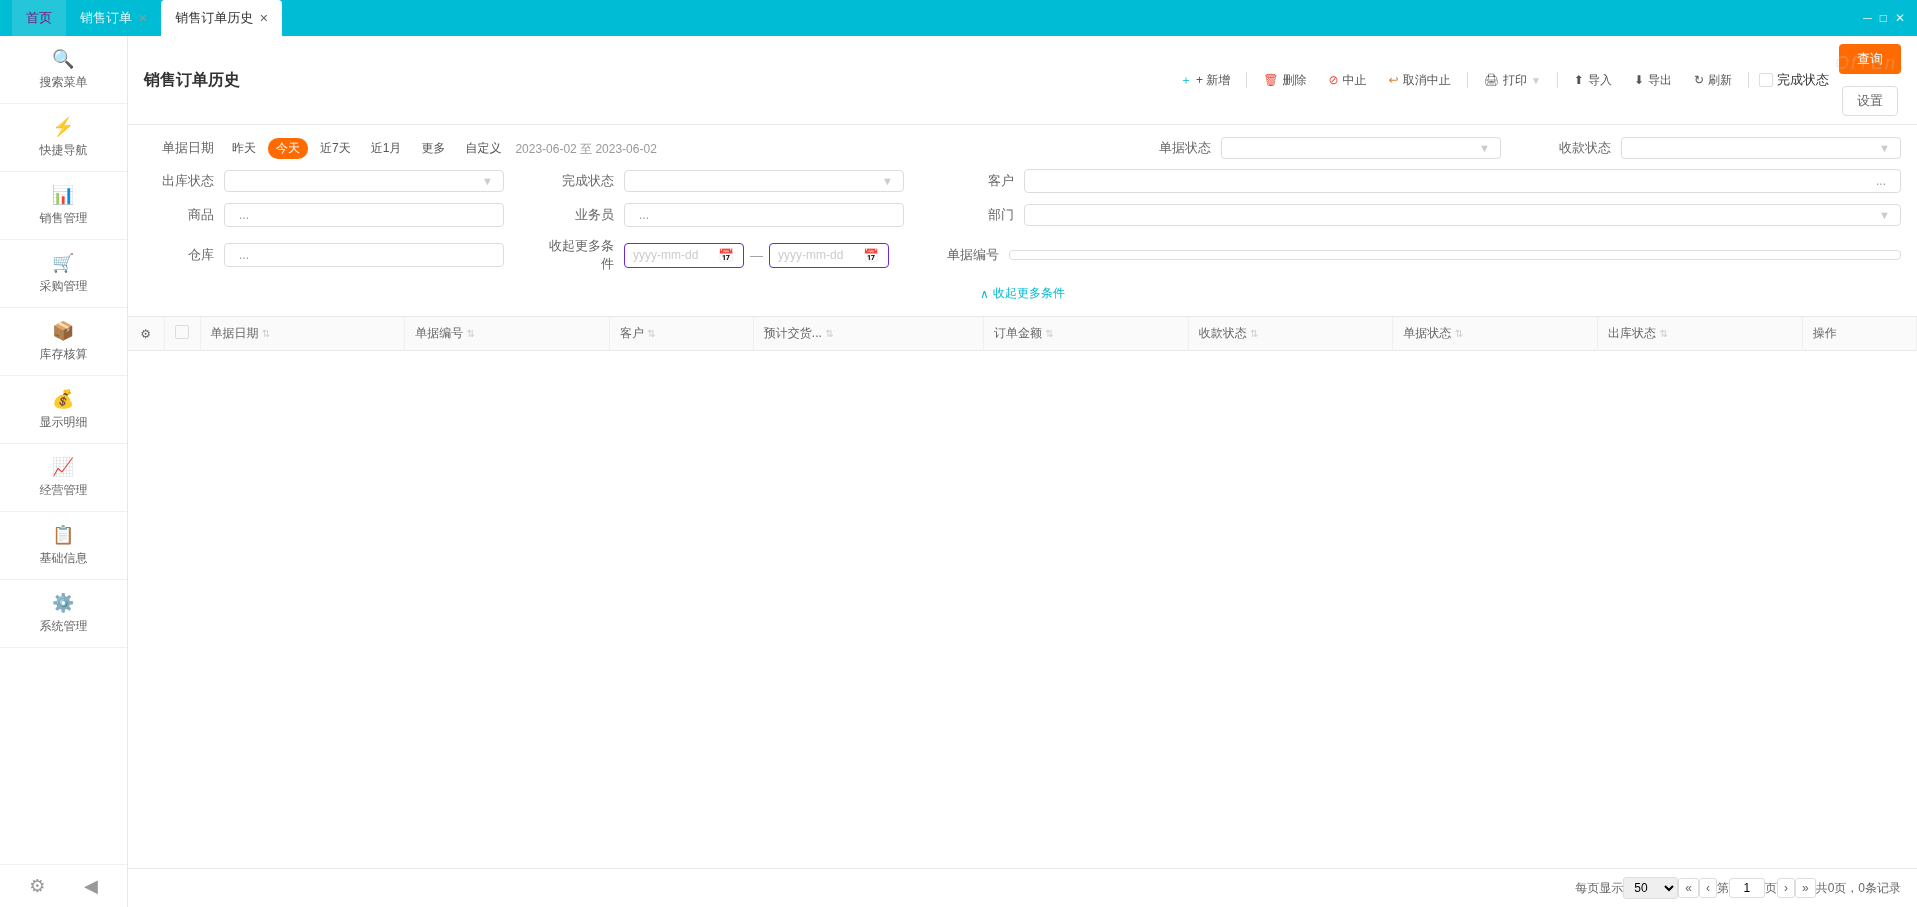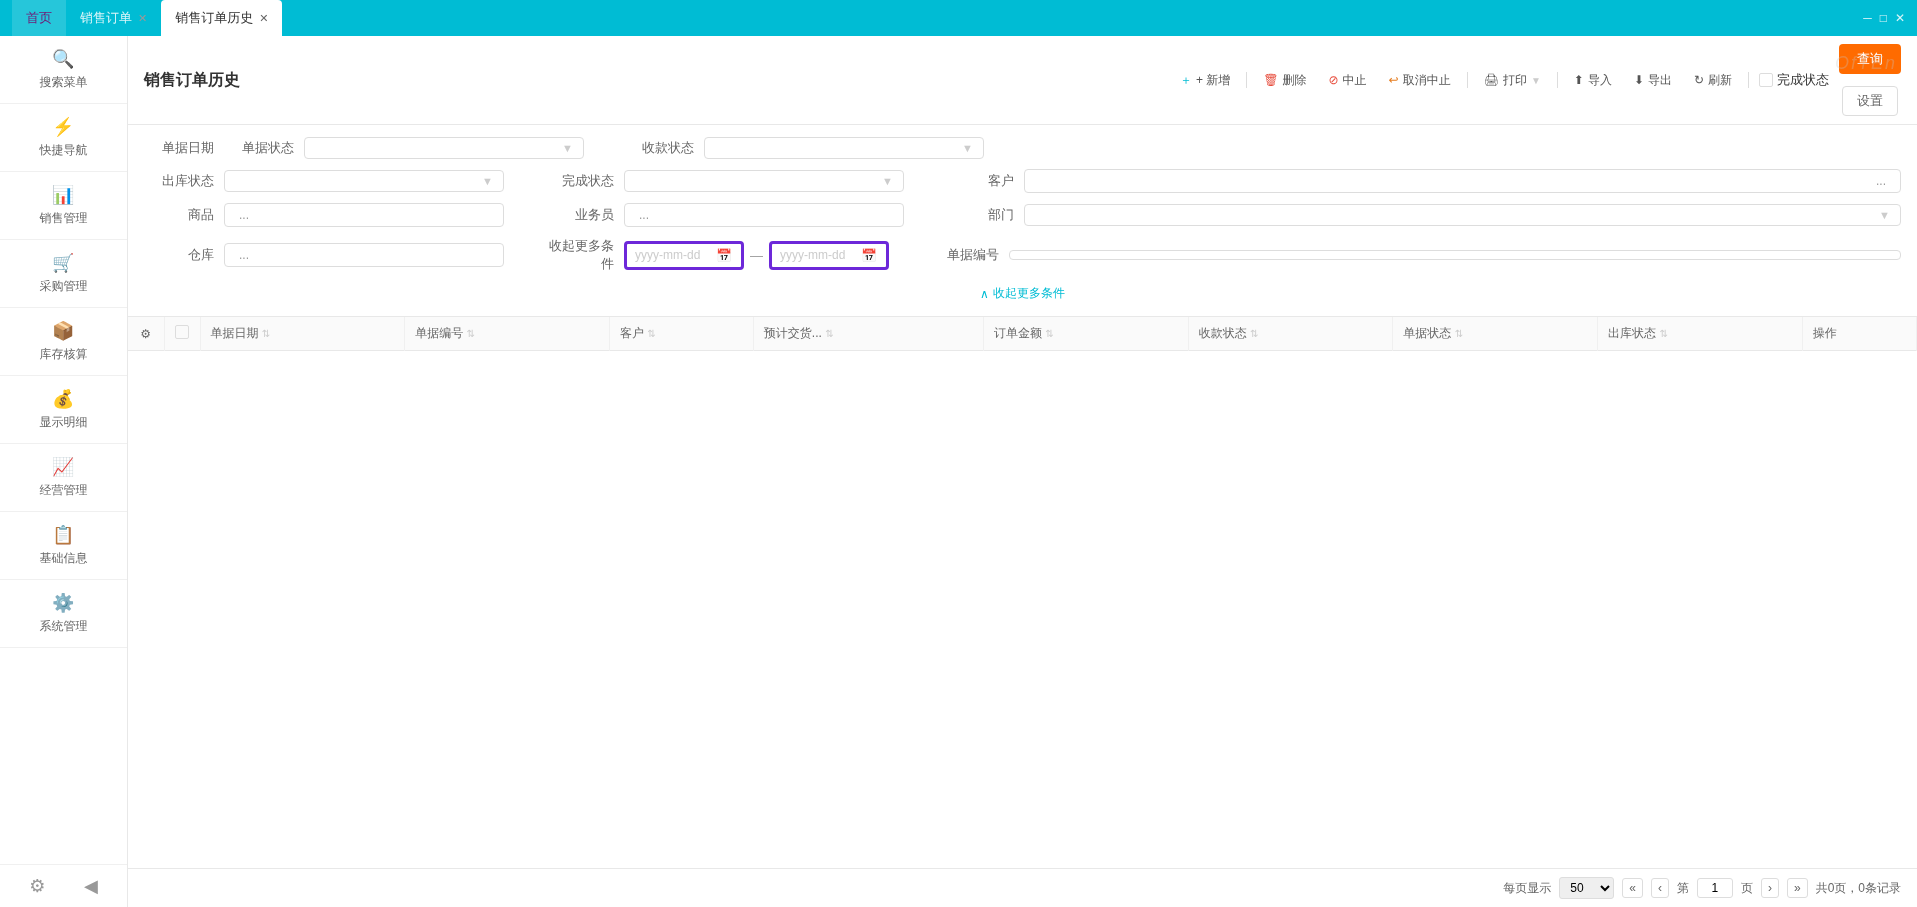--- a/index.html
+++ b/index.html
@@ -43,38 +43,38 @@
     .filter-label { width: 80px; color: #666; font-size: 13px; flex-shrink: 0; text-align: right; padding-right: 10px; }
     .filter-value { display: flex; align-items: center; gap: 6px; flex: 1; }
     .date-tags { display: flex; align-items: center; gap: 4px; }
     .date-tag { padding: 2px 8px; border-radius: 10px; font-size: 12px; cursor: pointer; color: #555; }
     .date-tag.active { background: #ff6b00; color: #fff; border-radius: 10px; }
     .date-range { font-size: 12px; color: #999; margin-top: 2px; }
     .filter-select { border: 1px solid #ddd; border-radius: 4px; padding: 4px 10px; font-size: 12px; color: #555; min-width: 200px; display: flex; align-items: center; justify-content: space-between; cursor: pointer; background: #fff; }
     .filter-select-wide { min-width: 280px; }
     .filter-dots { color: #999; cursor: pointer; padding: 0 4px; }
     .collapse-btn { display: flex; align-items: center; justify-content: center; gap: 4px; color: #00bcd4; font-size: 12px; cursor: pointer; padding: 2px 0; }
-    .filter-date-input { border: 3px solid #6d28d9; border-radius: 4px; padding: 4px 8px; font-size: 12px; color: #999; width: 120px; background: #fff; display: flex; align-items: center; justify-content: space-between; }
+    .filter-date-input { border: 1px solid #6d28d9; border-radius: 4px; padding: 4px 8px; font-size: 12px; color: #999; width: 120px; background: #fff; display: flex; align-items: center; justify-content: space-between; }
     .cal-icon { color: #ccc; font-size: 13px; }
 
     
     .table-area { flex: 1; background: #fff; overflow: auto; margin: 0; }
     table { width: 100%; border-collapse: collapse; font-size: 12px; }
     thead tr { background: #fafafa; border-bottom: 1px solid #e8e8e8; }
     thead th { padding: 8px 10px; font-weight: normal; color: #666; text-align: left; border-right: 1px solid #f0f0f0; white-space: nowrap; }
     thead th .sort-icon { color: #ccc; font-size: 10px; cursor: pointer; }
     .settings-col { width: 36px; text-align: center; }
     .check-col { width: 36px; text-align: center; }
 
     
     .empty-state { display: flex; flex-direction: column; align-items: center; justify-content: center; padding: 80px 0; }
     .empty-text { color: #999; font-size: 13px; }
 
     
-    .footer { background: #fff; border-top: 1px solid #e8e8e8; padding: 8px 16px; display: flex; align-items: center; justify-content: flex-end; gap: 8px; font-size: 12px; color: #666; flex-shrink: 0; }
+    .footer { background: #fff; border-top: 1px solid #e8e8e8; padding: 8px 16px; display: flex; align-items: center; justify-content: flex-end; font-size: 12px; color: #666; flex-shrink: 0; }
     .page-size-select { border: 1px solid #ddd; border-radius: 3px; padding: 2px 6px; font-size: 12px; cursor: pointer; }
     .pagination-btn { border: 1px solid #ddd; border-radius: 3px; padding: 2px 6px; cursor: pointer; background: #fff; font-size: 12px; color: #666; }
     .page-input { border: 1px solid #ddd; border-radius: 3px; padding: 2px 6px; width: 36px; text-align: center; font-size: 12px; }
 
     
     .checkbox { width: 14px; height: 14px; border: 1px solid #ddd; border-radius: 2px; display: inline-block; }
 
     
     .brand-text { position: fixed; top: 53px; right: 20px; font-size: 18px; color: rgba(200,200,200,0.3); font-style: italic; pointer-events: none; letter-spacing: 2px; }
   </style>
@@ -195,20 +195,31 @@
           <button class="btn-query">查询</button>
           <button class="btn-setting">设置</button>
         </div>
       </div>
     </div>
 
     <div class="filter-area">
 
       <div class="filter-row">
         <span class="filter-label">单据日期</span>
+        <div class="filter-value">
+          <div class="date-tags">
+            <span class="date-tag">昨天</span>
+            <span class="date-tag active">今天</span>
+            <span class="date-tag">近7天</span>
+            <span class="date-tag">近1月</span>
+            <span class="date-tag">更多</span>
+            <span class="date-tag">自定义</span>
+          </div>
+          <span class="date-range">2023-06-02 至 2023-06-02</span>
+        </div>
         <span class="filter-label">单据状态</span>
         <div class="filter-select filter-select-wide">
           <span></span>
           <span style="color:#ccc;font-size:11px;">▼</span>
         </div>
         <span style="width:40px;"></span>
         <span class="filter-label">收款状态</span>
         <div class="filter-select filter-select-wide">
           <span></span>
           <span style="color:#ccc;font-size:11px;">▼</span>

